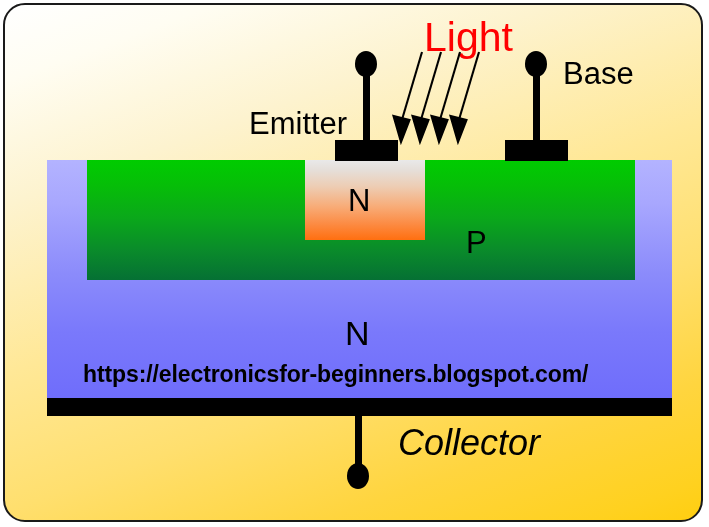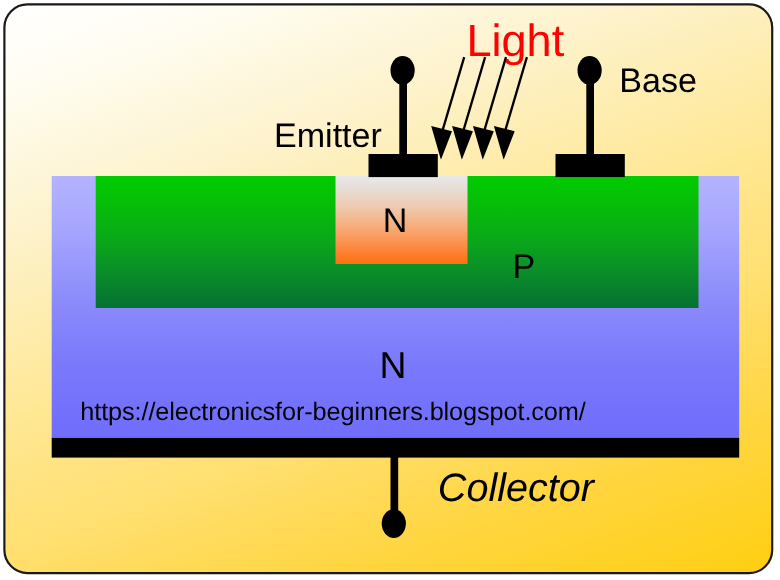--- a/index.html
+++ b/index.html
@@ -126,21 +126,21 @@
   .label-emitter { left: 244px; top: 71px; font-size: 31px; margin-top: 32px; }
   .label-base    { left: 558px; top: 53px; font-size: 31px; text-align: right; }
   .label-collector { left: 393px; top: 420px; font-size: 36px; font-style: italic; }
   .label-light {
     left: 419px; top: 12px; font-size: 41px; color: #ff0000;
   }
   .label-p { left: 461px; top: 222px; font-size: 31px; }
   .label-n-emitter { left: 343px; top: 180px; font-size: 31px; }
   .label-n-collector { left: 340px; top: 311px; font-size: 34px; }
   .label-url {
-    left: 68px; top: 358px; font-size: 23px; letter-spacing: -0.1px;
+    left: 78px; top: 358px; font-size: 23px; letter-spacing: -0.1px; font-weight: bold;
   }
 
   
   .light-arrows {
     position: absolute;
     left: 385px;
     top: 45px;
     width: 110px;
     height: 95px;
   }

